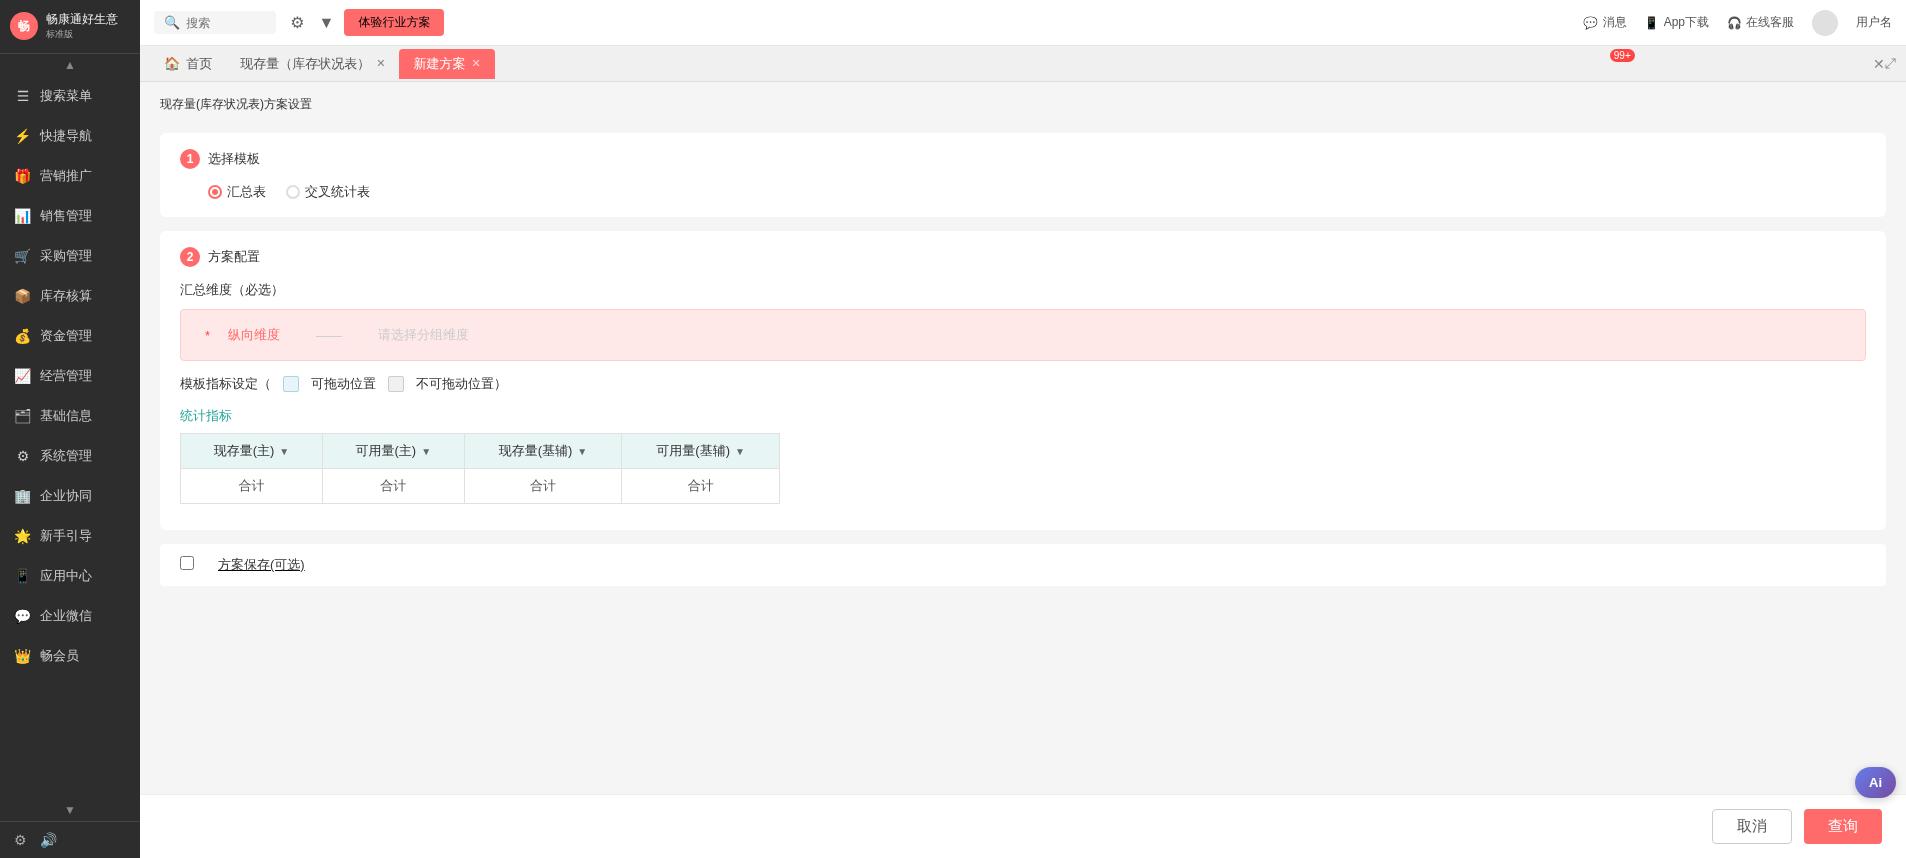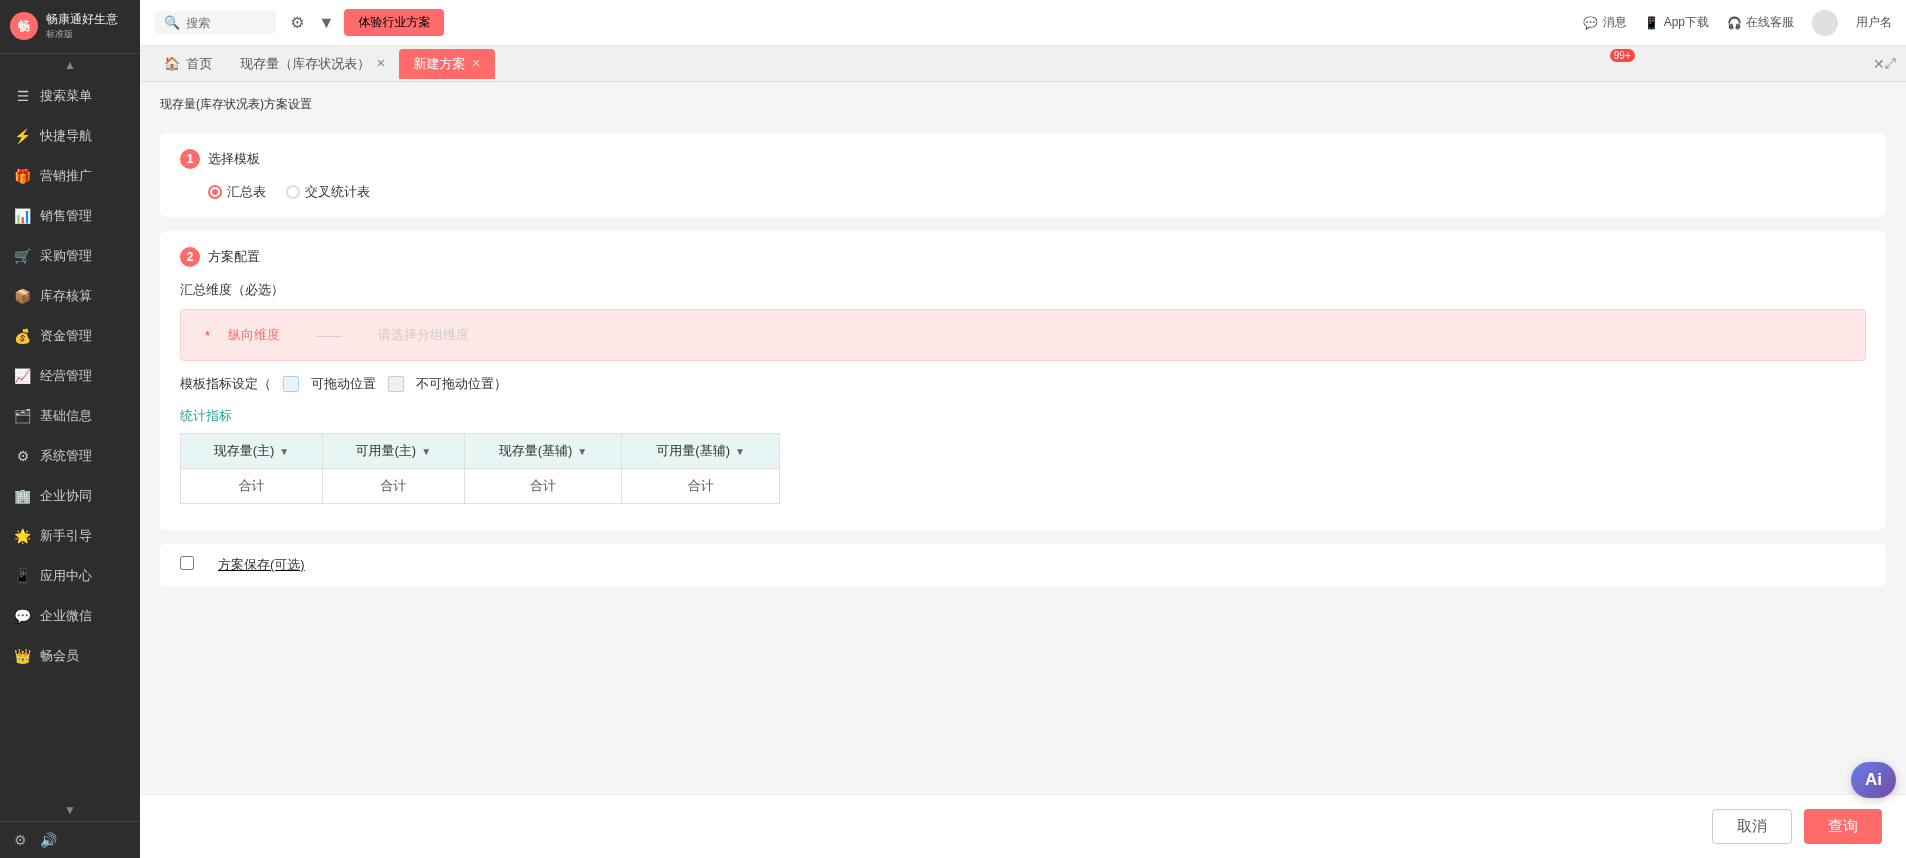--- a/index.html
+++ b/index.html
@@ -322,21 +322,21 @@
 
     
     .ai-float {
       position: fixed;
       bottom: 60px;
       right: 10px;
       background: linear-gradient(135deg, #667eea, #764ba2);
       color: white;
       border-radius: 50px;
       padding: 8px 14px;
-      font-size: 17px;
+      font-size: 13px;
       font-weight: bold;
       cursor: pointer;
       box-shadow: 0 2px 8px rgba(0,0,0,0.2);
     }
     .win-btn { font-size: 14px; color: #888; cursor: pointer; }
   </style>
 </head>
 <body>
 
 <div class="sidebar">

